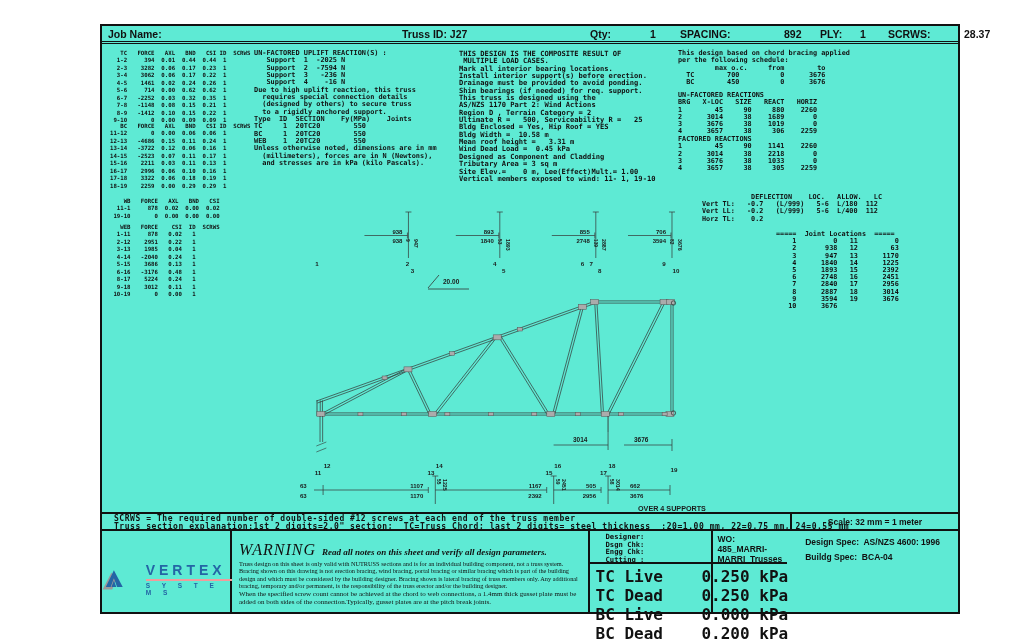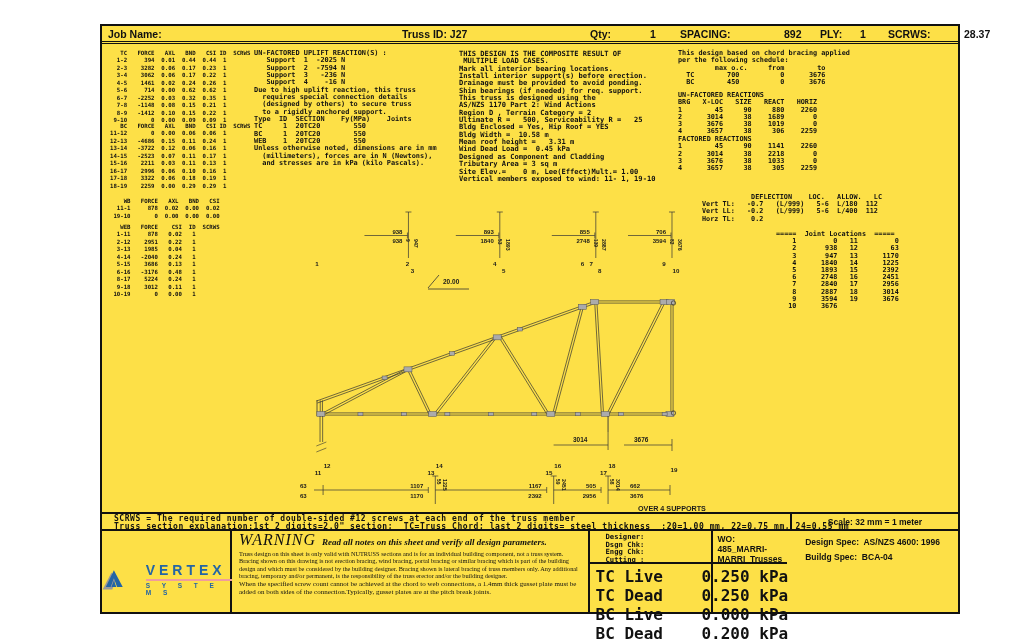--- a/index.html
+++ b/index.html
@@ -1,17 +1,17 @@
 <!DOCTYPE html>
 <html><head>
 <meta charset="utf-8">
 <style>
   html,body{margin:0;padding:0;background:#fff;width:1024px;height:640px;overflow:hidden;}
   *{box-sizing:border-box;}
-  .sheet{position:absolute;left:100px;top:24px;width:860px;height:590px;border:2px solid #111;background:#fde047;color:#111;}
+  .sheet{position:absolute;left:100px;top:24px;width:860px;height:590px;border:2px solid #111;background:#5eead4;color:#111;}
   .abs{position:absolute;}
   
   .hdr{position:absolute;left:0;top:0;width:100%;height:18px;border-bottom:3px double #111;
        font-family:"Liberation Sans",sans-serif;font-weight:bold;font-size:10.5px;}
   .hdr span{position:absolute;top:2px;white-space:pre;}
   
   .mono{font-family:"DejaVu Sans Mono",monospace;font-weight:bold;white-space:pre;color:#111;}
   .t-small{font-size:5.7px;line-height:7.45px;}
   .t-col2{font-size:6.9px;line-height:7.35px;}
   .t-col3{font-size:7.1px;line-height:7.35px;}
@@ -22,21 +22,21 @@
   
   .notes-strip{position:absolute;left:0;top:486px;width:100%;height:17px;border-top:2px solid #111;text-align:center;}
   .scalebox{position:absolute;right:0;top:486px;width:168px;height:17px;border-top:2px solid #111;border-left:2px solid #111;
             display:flex;align-items:center;justify-content:center;
             font-family:"Liberation Sans",sans-serif;font-weight:bold;font-size:8.5px;}
   
   .footer{position:absolute;left:0;top:503px;width:100%;height:85px;border-top:2px solid #111;display:flex;}
   .fbox{height:100%;border-right:2px solid #111;position:relative;}
   .fbox:last-child{border-right:none;}
   .logo-box{width:130px;display:flex;align-items:center;justify-content:center;}
-  .warn-box{width:442px;padding:0 7px;display:flex;flex-direction:column;font-family:"Liberation Serif",serif;}
+  .warn-box{width:442px;padding:10px 7px;display:flex;flex-direction:column;font-family:"Liberation Serif",serif;}
   .warn-title-row{display:flex;align-items:baseline;gap:6px;}
   .warn-title{font-size:16px;font-style:italic;letter-spacing:1px;}
   .warn-sub{font-size:9px;font-style:italic;font-weight:bold;}
   .warn-body{font-size:6.3px;line-height:7.4px;margin-top:1px;}
   .warn-note{font-size:7px;line-height:8.2px;margin-top:auto;margin-bottom:20px;}
   .mid-box{width:123px;display:flex;flex-direction:column;}
   .right-box{flex:1;display:flex;}
   .signoff{height:33px;border-bottom:2px solid #111;padding:2px 16px;}
   .loads{flex:1;padding:3px 6px;}
   .wo{height:33px;border-bottom:2px solid #111;padding:3px 5px;

